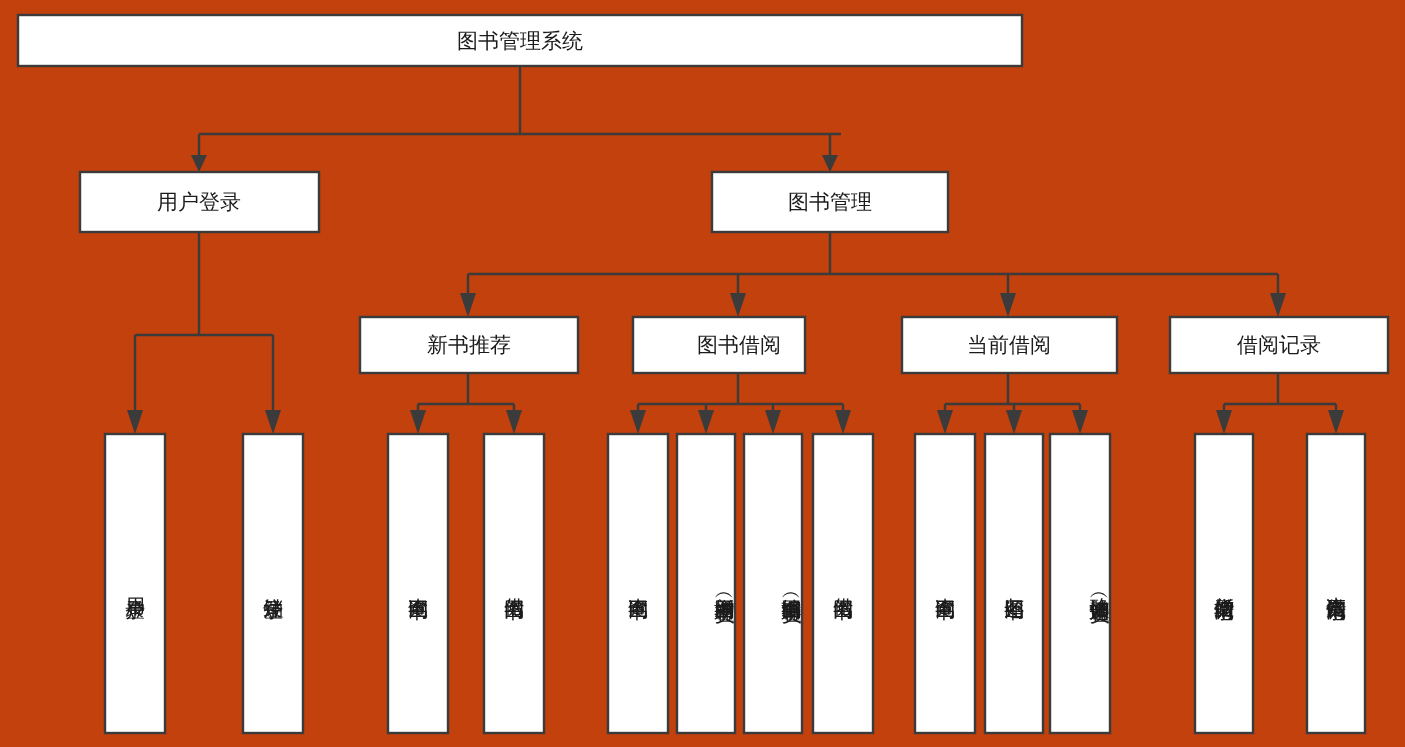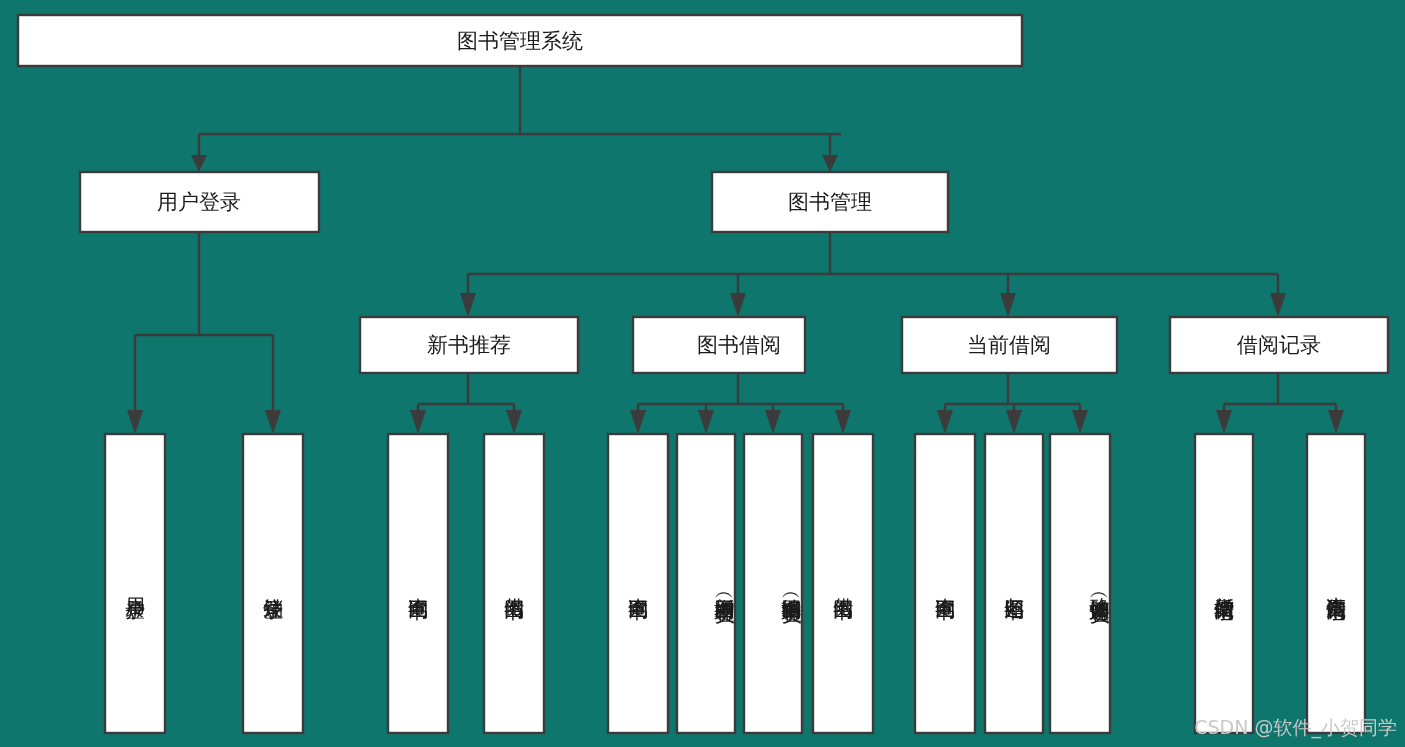--- a/index.html
+++ b/index.html
@@ -7,21 +7,21 @@
     padding: 0;
     background: #ffffff;
   }
   body {
     font-family: "DejaVu Sans", "Liberation Sans", sans-serif;
   }
   #stage {
     position: relative;
     width: 1405px;
     height: 747px;
-    background: #0f766e;
+    background: #c2410c;
     overflow: hidden;
   }
   #diagram-svg {
     position: absolute;
     left: 0;
     top: 0;
     width: 1405px;
     height: 747px;
   }
   .node-box {
@@ -218,15 +218,14 @@
   <div class="leaf-label top" style="left:744px;top:440px;width:58px;height:293px;">编辑图书（管理员）</div>
   <div class="leaf-label center" style="left:813px;top:434px;width:60px;height:299px;">借阅图书</div>
 
   <div class="leaf-label center" style="left:915px;top:434px;width:60px;height:299px;">查询图书</div>
   <div class="leaf-label center" style="left:985px;top:434px;width:58px;height:299px;">归还图书</div>
   <div class="leaf-label top" style="left:1050px;top:440px;width:60px;height:293px;">确认归还（管理员）</div>
 
   <div class="leaf-label center" style="left:1195px;top:434px;width:58px;height:299px;">新增借阅记录</div>
   <div class="leaf-label center" style="left:1307px;top:434px;width:58px;height:299px;">查询借阅记录</div>
 
-  <div id="watermark">CSDN @软件_小贺同学</div>
 
 </div>
 
 </body></html>

